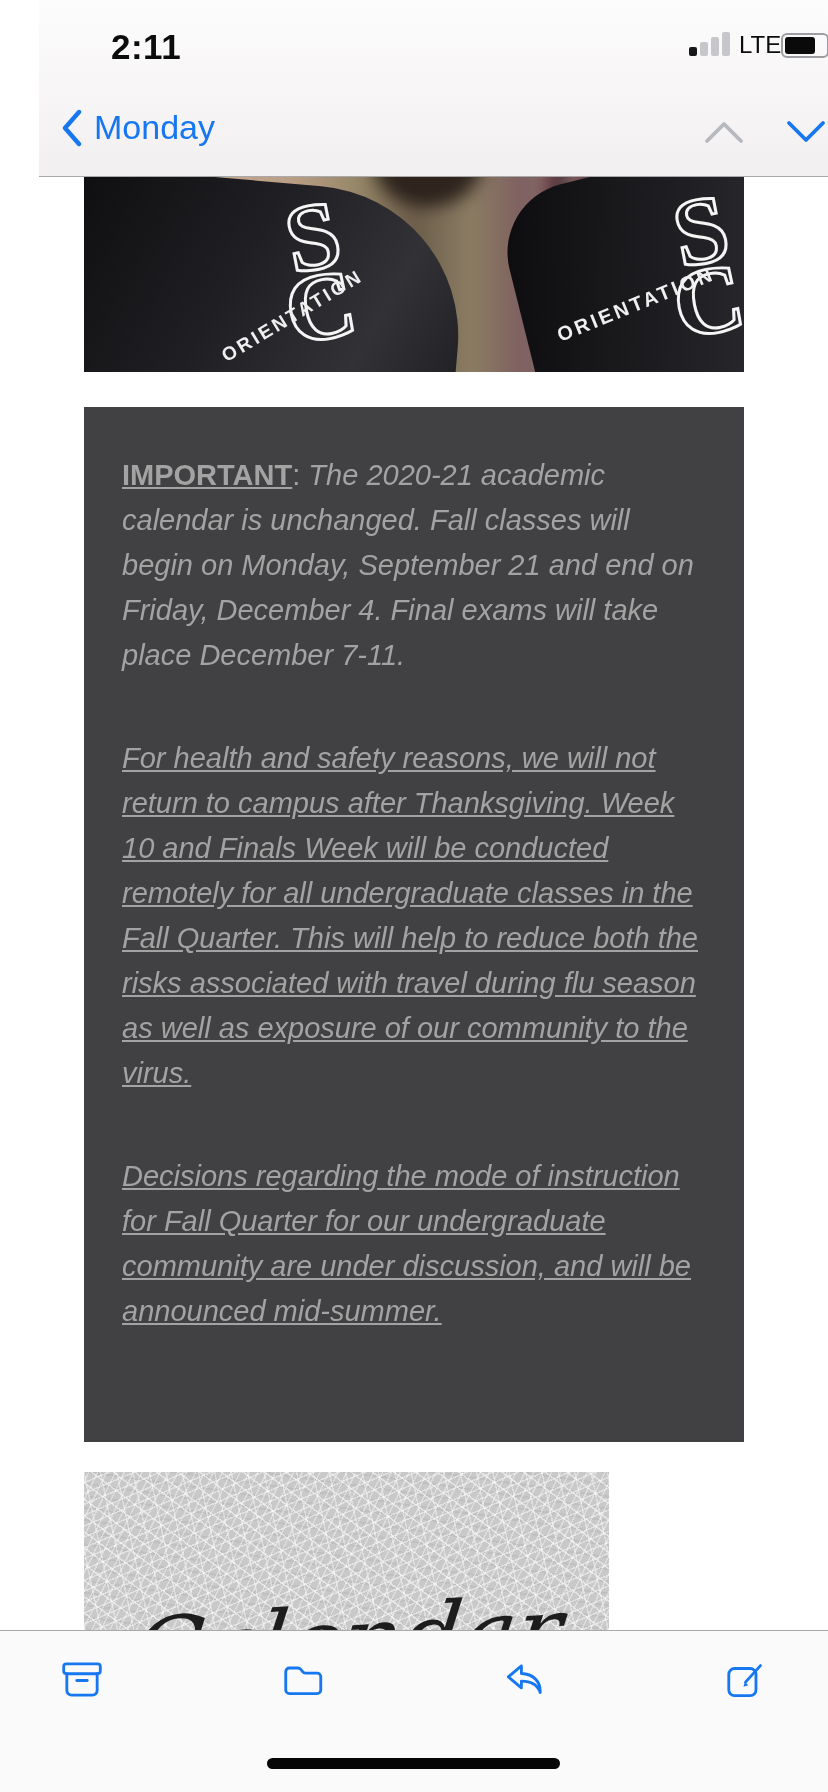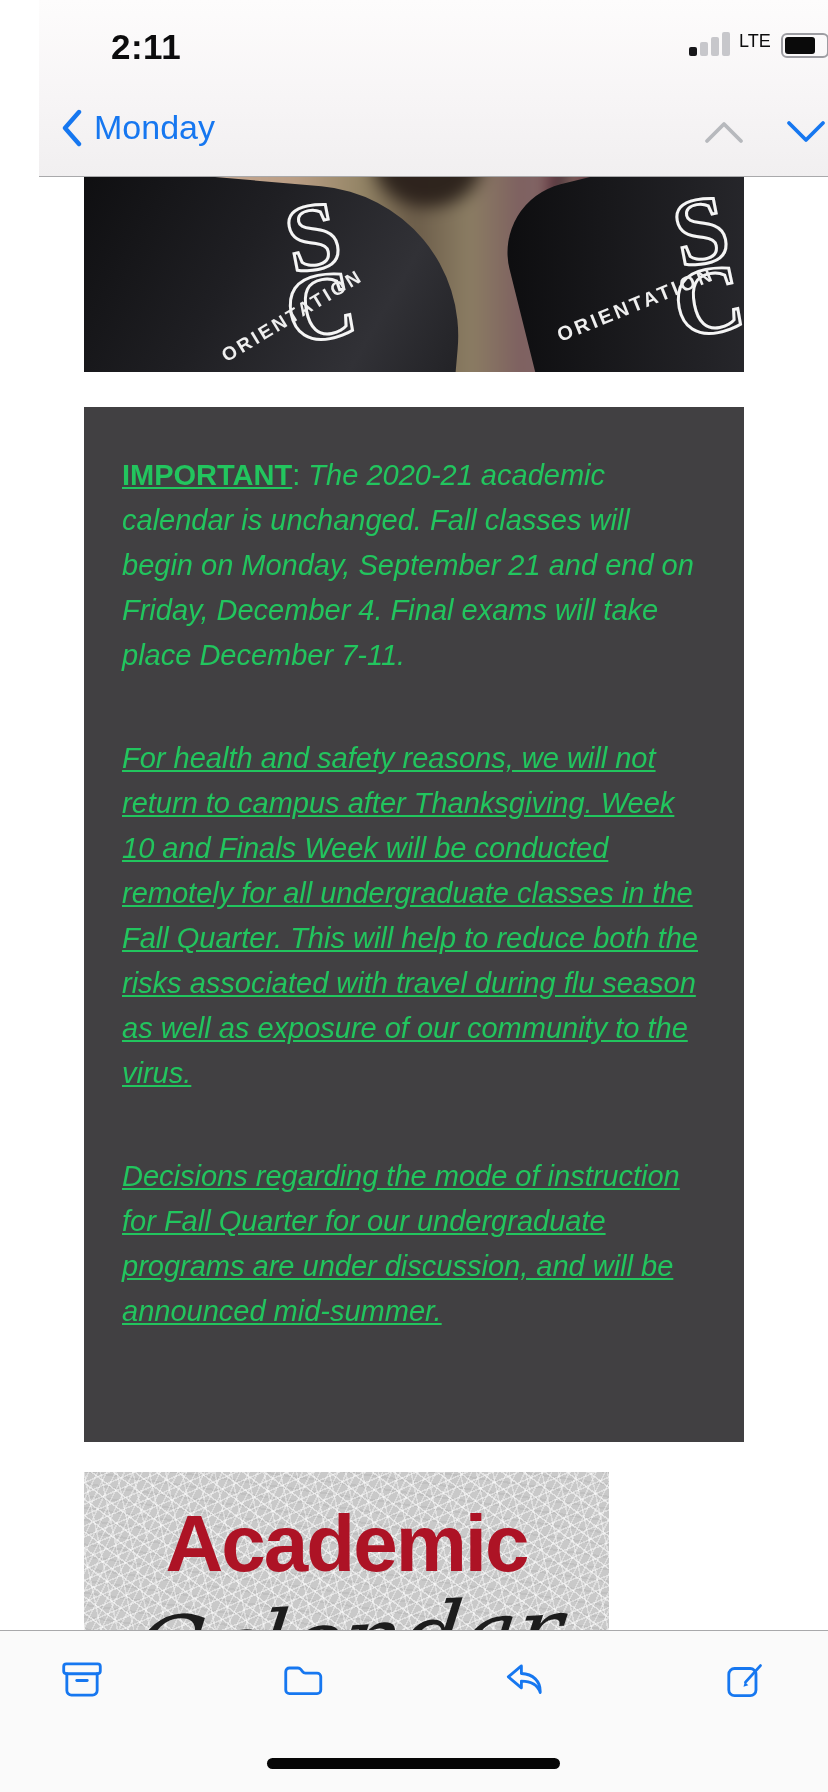--- a/index.html
+++ b/index.html
@@ -10,21 +10,21 @@
   .topbar{position:absolute;left:0;top:0;width:828px;height:176px;z-index:40;
     background:linear-gradient(180deg,#fdfcfc 0%,#f7f5f6 55%,#f1eff0 100%);
     border-bottom:1px solid #a9a9ab;margin-left:39px;}
   .time{position:absolute;left:72px;top:27px;font-size:35px;font-weight:600;color:#0c0c0d;letter-spacing:.5px;}
   .sigbars{position:absolute;left:650px;top:32px;display:flex;align-items:flex-end;gap:3px;height:24px;}
   .sigbars i{display:block;width:8px;border-radius:2px;background:#c7c7cb;}
   .sigbars i.b1{height:9px;background:#17171a;}
   .sigbars i.b2{height:14px;}
   .sigbars i.b3{height:19px;}
   .sigbars i.b4{height:24px;}
-  .lte{position:absolute;left:700px;top:31px;font-size:18px;color:#0c0c0d;}
+  .lte{position:absolute;left:700px;top:31px;font-size:24px;color:#0c0c0d;}
   .batt{position:absolute;left:742px;top:33px;width:44px;height:21px;border:2px solid #9d9da2;border-radius:6px;}
   .batt .fill{position:absolute;left:2px;top:2px;bottom:2px;width:68%;background:#0a0a0a;border-radius:3px;}
   .batt .nub{position:absolute;right:-6px;top:6px;width:3px;height:9px;background:#9d9da2;border-radius:0 3px 3px 0;}
 
   .back{position:absolute;left:22px;top:108px;display:flex;align-items:center;gap:11px;color:#1677f0;font-size:34px;cursor:pointer;}
   .navtitle{position:absolute;left:120px;right:190px;top:112px;text-align:center;font-size:34px;font-weight:700;color:#0b0b0c;white-space:nowrap;overflow:hidden;}
   .msgnav{position:absolute;top:116px;width:46px;height:32px;}
   .msgnav.up{left:662px;}
   .msgnav.down{left:744px;}
 
@@ -52,21 +52,21 @@
   .monogram.left{left:158px;top:14px;}
   .monogram.right{left:546px;top:8px;}
   .monogram text{font-family:"Liberation Serif",serif;font-weight:700;fill:none;stroke:#f5f5f5;stroke-width:3;}
   .orient{position:absolute;color:#efefef;font-weight:700;letter-spacing:3px;white-space:nowrap;}
   .orient.left{left:128px;top:128px;font-size:19px;transform:rotate(-31deg);}
   .orient.right{left:468px;top:116px;font-size:20px;transform:rotate(-22deg);}
 
   
   .notice{position:absolute;left:84px;top:407px;width:660px;height:1035px;background:#414042;
     box-sizing:border-box;padding:46px 38px 0 38px;overflow:hidden;
-    color:#22c55e;font-size:29px;line-height:45px;font-style:italic;}
+    color:#a3a3a3;font-size:29px;line-height:45px;font-style:italic;}
   .notice p{margin:0;}
   .notice p + p{margin-top:58px;text-decoration:underline;}
   .nhead{font-style:normal;font-weight:700;text-decoration:underline;}
   .nsep{font-style:normal;}
 
   
   .banner{position:absolute;left:84px;top:1472px;width:525px;height:158px;overflow:hidden;
     background-color:#c9c9c9;
     background-image:
       repeating-linear-gradient(37deg, rgba(255,255,255,.5) 0 1.5px, transparent 1.5px 13px),
@@ -140,25 +140,24 @@
       <text x="72" y="148" font-size="96" text-anchor="middle">C</text>
     </svg>
 
     <div class="orient left">ORIENTATION</div>
     <div class="orient right">ORIENTATION</div>
   </div>
 
   <div class="notice">
     <p><span class="nhead">IMPORTANT</span><span class="nsep">: </span><span>The 2020-21 academic calendar is unchanged. Fall classes will begin on Monday, September 21 and end on Friday, December 4. Final exams will take place December 7-11.</span></p>
     <p>For health and safety reasons, we will not return to campus after Thanksgiving. Week 10 and Finals Week will be conducted remotely for all undergraduate classes in the Fall Quarter. This will help to reduce both the risks associated with travel during flu season as well as exposure of our community to the virus.</p>
-    <p>Decisions regarding the mode of instruction for Fall Quarter for our undergraduate programs are under discussion, and will be announced mid-summer.</p>
+    <p>Decisions regarding the mode of instruction for Fall Quarter for our undergraduate community are under discussion, and will be announced mid-summer.</p>
   </div>
 
   <div class="banner">
-    <div class="banner-title">Academic</div>
     <div class="banner-script">Calendar</div>
   </div>
 
   <div class="toolbar">
 
     <div class="tool t1">
       <svg width="46" height="46" viewBox="0 0 44 44">
         <rect class="stroke-blue" x="4.5" y="6.5" width="35" height="9.5" rx="2.5"></rect>
         <path class="stroke-blue" d="M7.5 16 v16 a4.5 4.5 0 0 0 4.5 4.5 h20 a4.5 4.5 0 0 0 4.5 -4.5 v-16"></path>
         <path class="stroke-blue" d="M17 22.5 h10" stroke-width="3.2"></path>

